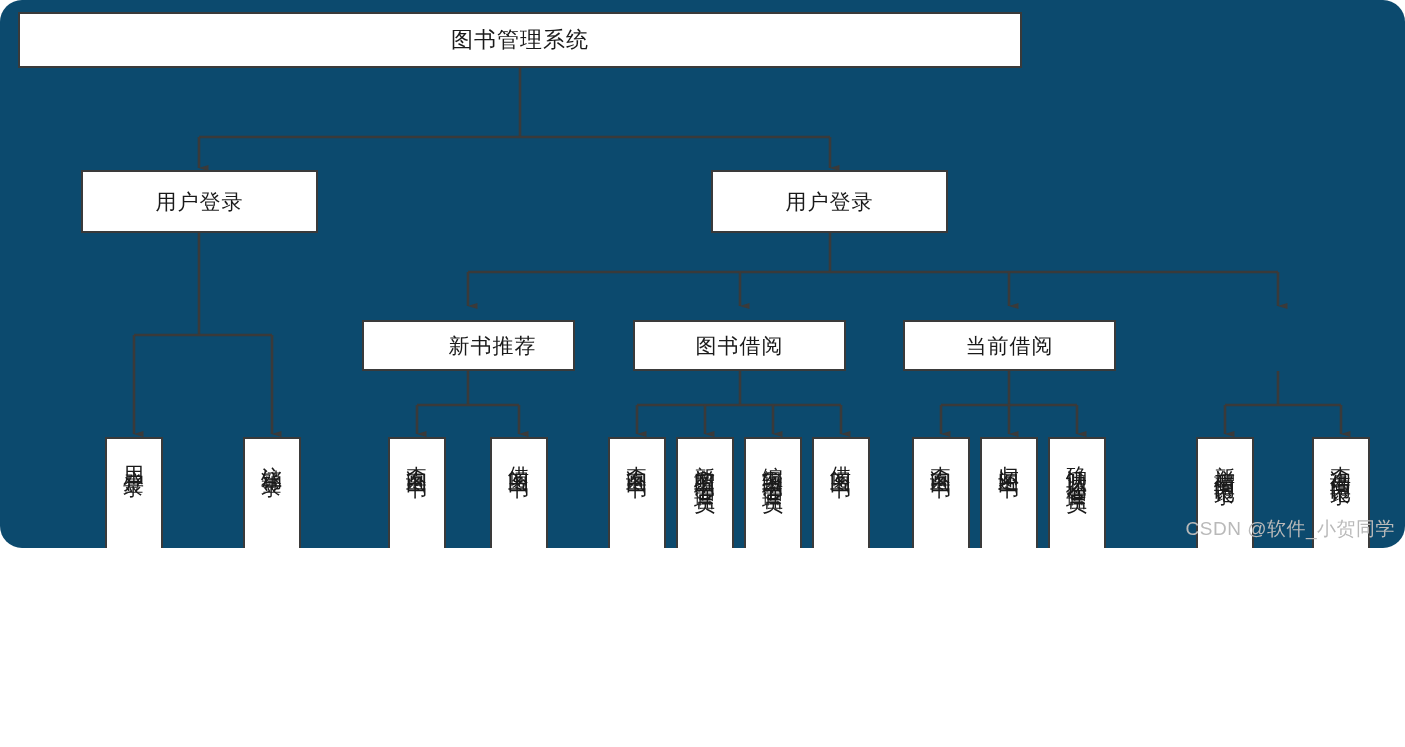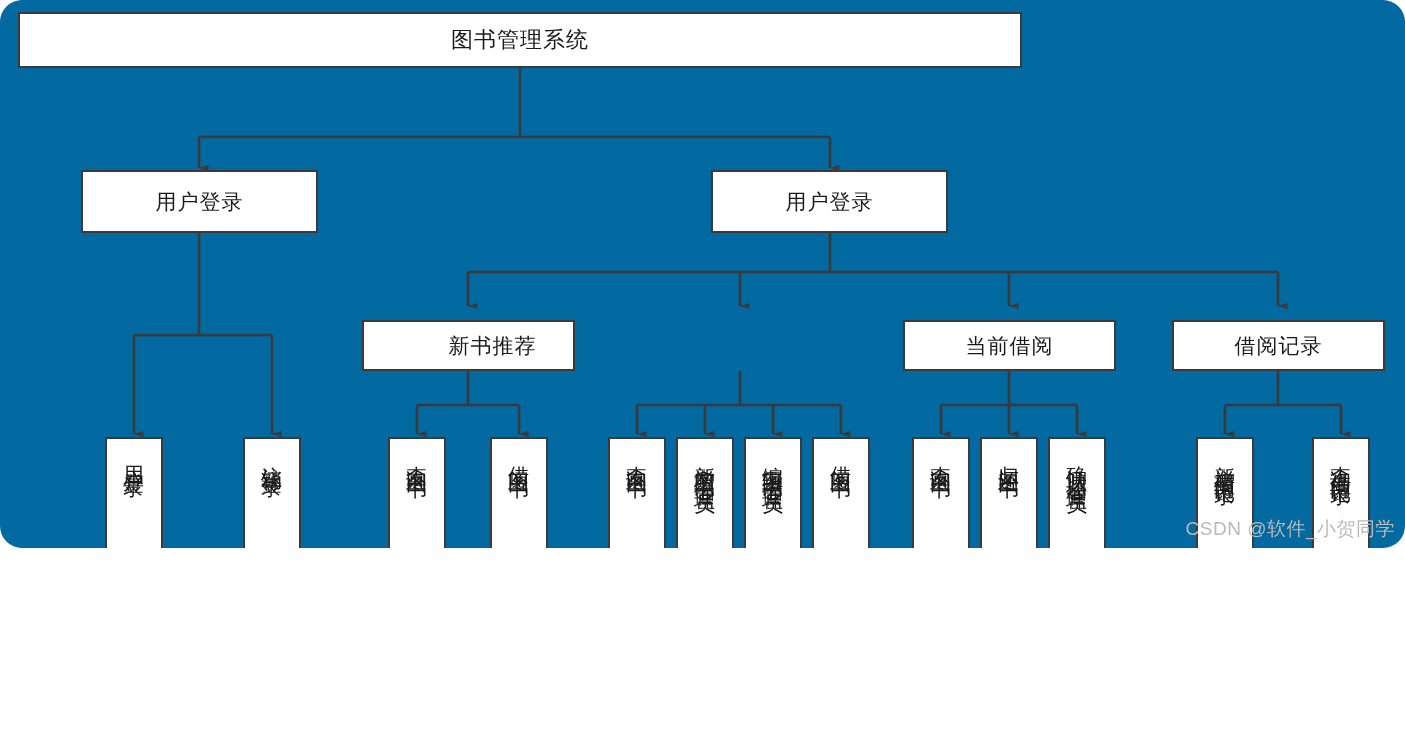--- a/index.html
+++ b/index.html
@@ -7,21 +7,21 @@
     padding: 0;
     background: #ffffff;
   }
   body {
     font-family: "Liberation Sans", "DejaVu Sans", sans-serif;
   }
   #canvas {
     position: relative;
     width: 1405px;
     height: 548px;
-    background: #0369a1;
+    background: #0c4a6e;
     overflow: hidden;
     border-radius: 22px;
   }
   .node {
     position: absolute;
     box-sizing: border-box;
     border: 2px solid #3a3a3a;
     background: #ffffff;
     display: flex;
     align-items: center;
@@ -130,25 +130,25 @@
   <div class="node horiz" style="left:81px; top:170px; width:237px; height:63px;">
     <span>用户登录</span>
   </div>
   <div class="node horiz" style="left:711px; top:170px; width:237px; height:63px;">
     <span>用户登录</span>
   </div>
 
   <div class="node horiz" style="left:362px; top:320px; width:213px; height:51px;padding-left:48px;">
     <span>新书推荐</span>
   </div>
+  <div class="node horiz" style="left:633px; top:320px; width:213px; height:51px;">
+    <span>图书借阅</span>
+  </div>
   <div class="node horiz" style="left:903px; top:320px; width:213px; height:51px;">
     <span>当前借阅</span>
-  </div>
-  <div class="node horiz" style="left:1172px; top:320px; width:213px; height:51px;">
-    <span>借阅记录</span>
   </div>
 
   <div class="node leaf" style="left:105px; top:437px; width:58px; height:298px;">
     <span class="vtext">用户登录</span>
   </div>
   <div class="node leaf" style="left:243px; top:437px; width:58px; height:298px;">
     <span class="vtext">注销登录</span>
   </div>
 
   <div class="node leaf" style="left:388px; top:437px; width:58px; height:298px;">

